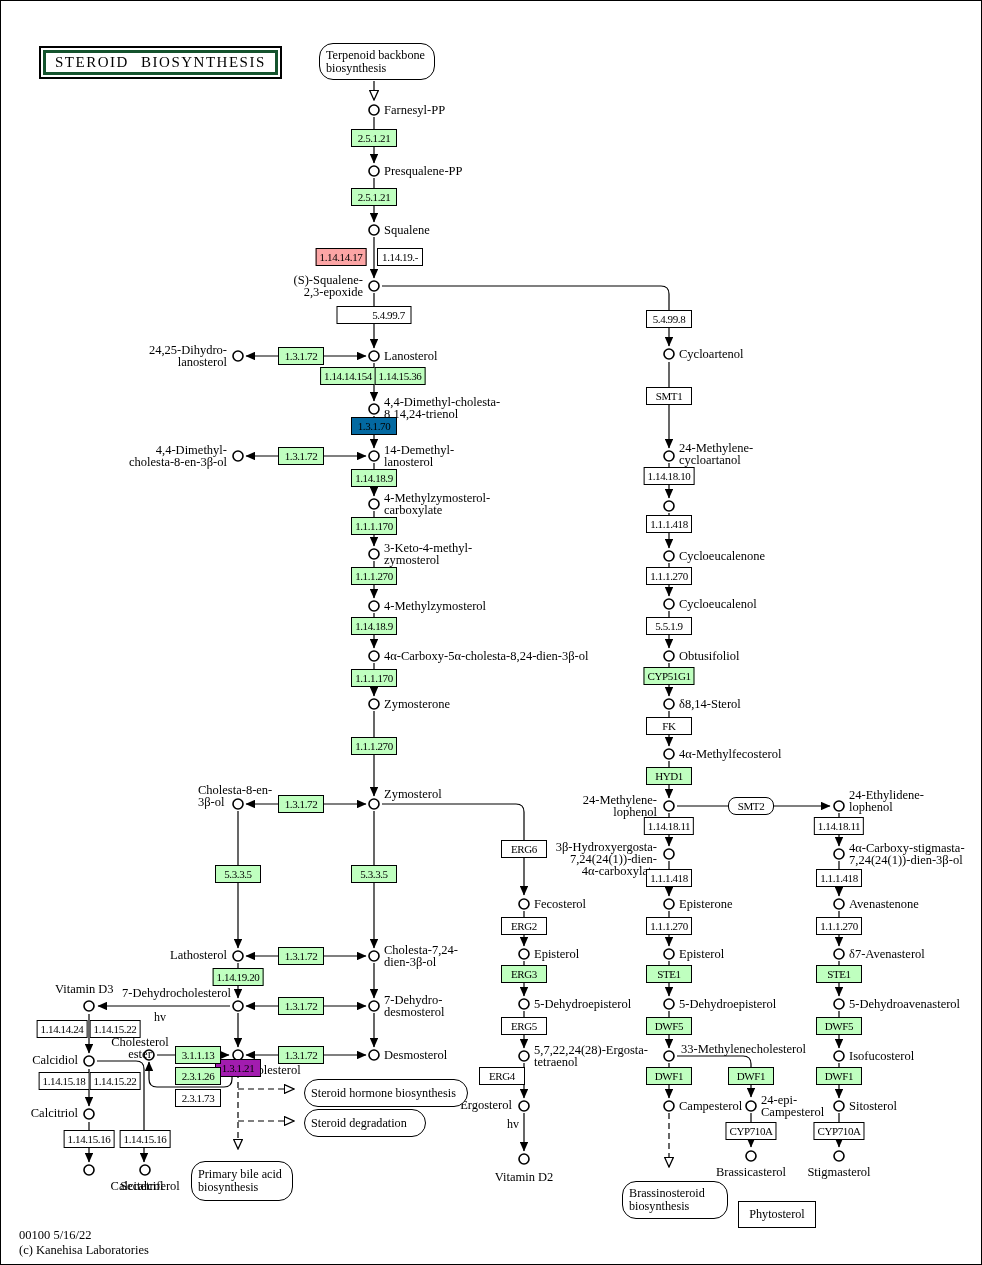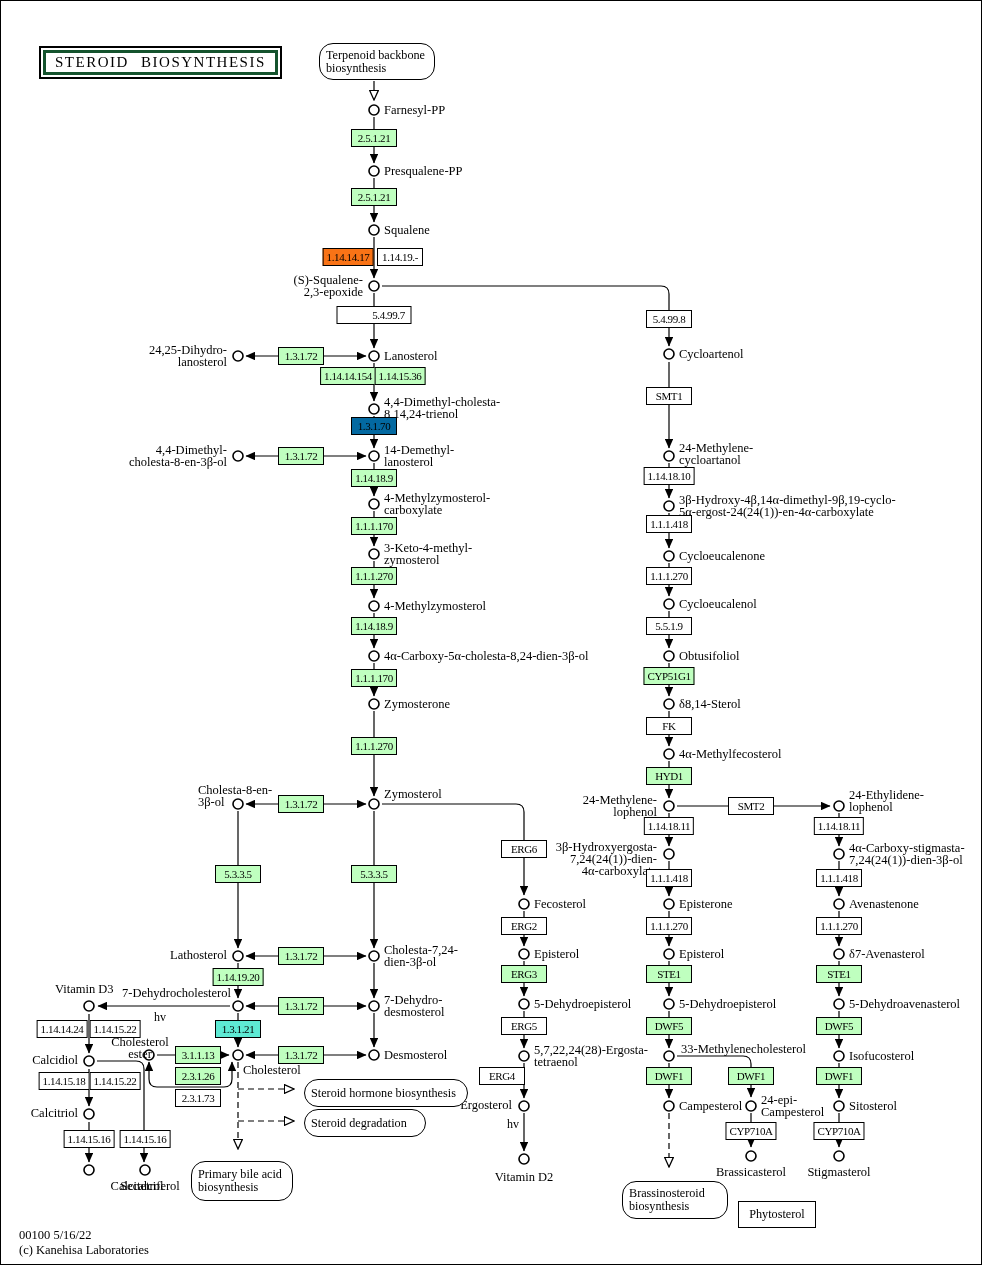--- a/index.html
+++ b/index.html
@@ -290,24 +290,20 @@
     <div class="lbl center" style="left: 523px; top: 1170px;">
       <div>Vitamin D2</div>
     </div>
     <div class="lbl left" style="left: 678px; top: 347px;">
       <div>Cycloartenol</div>
     </div>
     <div class="lbl left" style="left: 678px; top: 441px;">
       <div>24-Methylene-</div>
       <div>cycloartanol</div>
     </div>
-    <div class="lbl left" style="left: 678px; top: 493px;">
-      <div>3β-Hydroxy-4β,14α-dimethyl-9β,19-cyclo-</div>
-      <div>5α-ergost-24(24(1))-en-4α-carboxylate</div>
-    </div>
     <div class="lbl left" style="left: 678px; top: 549px;">
       <div>Cycloeucalenone</div>
     </div>
     <div class="lbl left" style="left: 678px; top: 597px;">
       <div>Cycloeucalenol</div>
     </div>
     <div class="lbl left" style="left: 678px; top: 649px;">
       <div>Obtusifoliol</div>
     </div>
     <div class="lbl left" style="left: 678px; top: 697px;">
@@ -368,21 +364,21 @@
       <div>Campesterol</div>
     </div>
     <div class="lbl center" style="left: 750px; top: 1165px;">
       <div>Brassicasterol</div>
     </div>
     <div class="lbl center" style="left: 838px; top: 1165px;">
       <div>Stigmasterol</div>
     </div>
     <div class="ec" style="left: 373px; top: 137px; background: rgb(191, 255, 191);">2.5.1.21</div>
     <div class="ec" style="left: 373px; top: 196px; background: rgb(191, 255, 191);">2.5.1.21</div>
-    <div class="ec" style="left: 347px; top: 256px; background: #f97316;">1.14.14.17</div>
+    <div class="ec" style="left: 340px; top: 256px; background: #fca5a5;">1.14.14.17</div>
     <div class="ec" style="left: 399px; top: 256px;">1.14.19.-</div>
     <div class="ec" style="left: 373px; top: 314px; padding-left: 32px;">5.4.99.7</div>
     <div class="ec" style="left: 668px; top: 318px;">5.4.99.8</div>
     <div class="ec" style="left: 300px; top: 355px; background: rgb(191, 255, 191);">1.3.1.72</div>
     <div class="ec" style="left: 347px; top: 375px; background: rgb(191, 255, 191);">1.14.14.154</div>
     <div class="ec" style="left: 399px; top: 375px; background: rgb(191, 255, 191);">1.14.15.36</div>
     <div class="ec" style="left: 373px; top: 425px; background: #0369a1;">1.3.1.70</div>
     <div class="ec" style="left: 300px; top: 455px; background: rgb(191, 255, 191);">1.3.1.72</div>
     <div class="ec" style="left: 373px; top: 477px; background: rgb(191, 255, 191);">1.14.18.9</div>
     <div class="ec" style="left: 373px; top: 525px; background: rgb(191, 255, 191);">1.1.1.170</div>
@@ -395,37 +391,37 @@
     <div class="ec" style="left: 668px; top: 523px;">1.1.1.418</div>
     <div class="ec" style="left: 668px; top: 575px;">1.1.1.270</div>
     <div class="ec" style="left: 668px; top: 625px;">5.5.1.9</div>
     <div class="ec" style="left: 668px; top: 675px; background: rgb(191, 255, 191);">CYP51G1</div>
     <div class="ec" style="left: 668px; top: 725px;">FK</div>
     <div class="ec" style="left: 668px; top: 775px; background: rgb(191, 255, 191);">HYD1</div>
     <div class="ec" style="left: 300px; top: 803px; background: rgb(191, 255, 191);">1.3.1.72</div>
     <div class="ec" style="left: 237px; top: 873px; background: rgb(191, 255, 191);">5.3.3.5</div>
     <div class="ec" style="left: 373px; top: 873px; background: rgb(191, 255, 191);">5.3.3.5</div>
     <div class="ec" style="left: 523px; top: 848px;">ERG6</div>
-    <div class="ec" style="left: 750px; top: 805px;">SMT2</div>
+    <div class="ec" style="left: 750px; top: 805px; border-radius: 8px;">SMT2</div>
     <div class="ec" style="left: 668px; top: 825px;">1.14.18.11</div>
     <div class="ec" style="left: 838px; top: 825px;">1.14.18.11</div>
     <div class="ec" style="left: 668px; top: 877px;">1.1.1.418</div>
     <div class="ec" style="left: 838px; top: 877px;">1.1.1.418</div>
     <div class="ec" style="left: 523px; top: 925px;">ERG2</div>
     <div class="ec" style="left: 668px; top: 925px;">1.1.1.270</div>
     <div class="ec" style="left: 838px; top: 925px;">1.1.1.270</div>
     <div class="ec" style="left: 300px; top: 955px; background: rgb(191, 255, 191);">1.3.1.72</div>
     <div class="ec" style="left: 237px; top: 976px; background: rgb(191, 255, 191);">1.14.19.20</div>
     <div class="ec" style="left: 523px; top: 973px; background: rgb(191, 255, 191);">ERG3</div>
     <div class="ec" style="left: 668px; top: 973px; background: rgb(191, 255, 191);">STE1</div>
     <div class="ec" style="left: 838px; top: 973px; background: rgb(191, 255, 191);">STE1</div>
     <div class="ec" style="left: 300px; top: 1005px; background: rgb(191, 255, 191);">1.3.1.72</div>
     <div class="ec" style="left: 61px; top: 1028px;">1.14.14.24</div>
     <div class="ec" style="left: 114px; top: 1028px;">1.14.15.22</div>
-    <div class="ec" style="left: 237px; top: 1028px; background: #5eead4;">1.3.1.21</div>
+    <div class="ec" style="left: 237px; top: 1067px; background: #a21caf;">1.3.1.21</div>
     <div class="ec" style="left: 523px; top: 1025px;">ERG5</div>
     <div class="ec" style="left: 668px; top: 1025px; background: rgb(191, 255, 191);">DWF5</div>
     <div class="ec" style="left: 838px; top: 1025px; background: rgb(191, 255, 191);">DWF5</div>
     <div class="ec" style="left: 197px; top: 1054px; background: rgb(191, 255, 191);">3.1.1.13</div>
     <div class="ec" style="left: 300px; top: 1054px; background: rgb(191, 255, 191);">1.3.1.72</div>
     <div class="ec" style="left: 197px; top: 1075px; background: rgb(191, 255, 191);">2.3.1.26</div>
     <div class="ec" style="left: 501px; top: 1075px;">ERG4</div>
     <div class="ec" style="left: 668px; top: 1075px; background: rgb(191, 255, 191);">DWF1</div>
     <div class="ec" style="left: 750px; top: 1075px; background: rgb(191, 255, 191);">DWF1</div>
     <div class="ec" style="left: 838px; top: 1075px; background: rgb(191, 255, 191);">DWF1</div>

